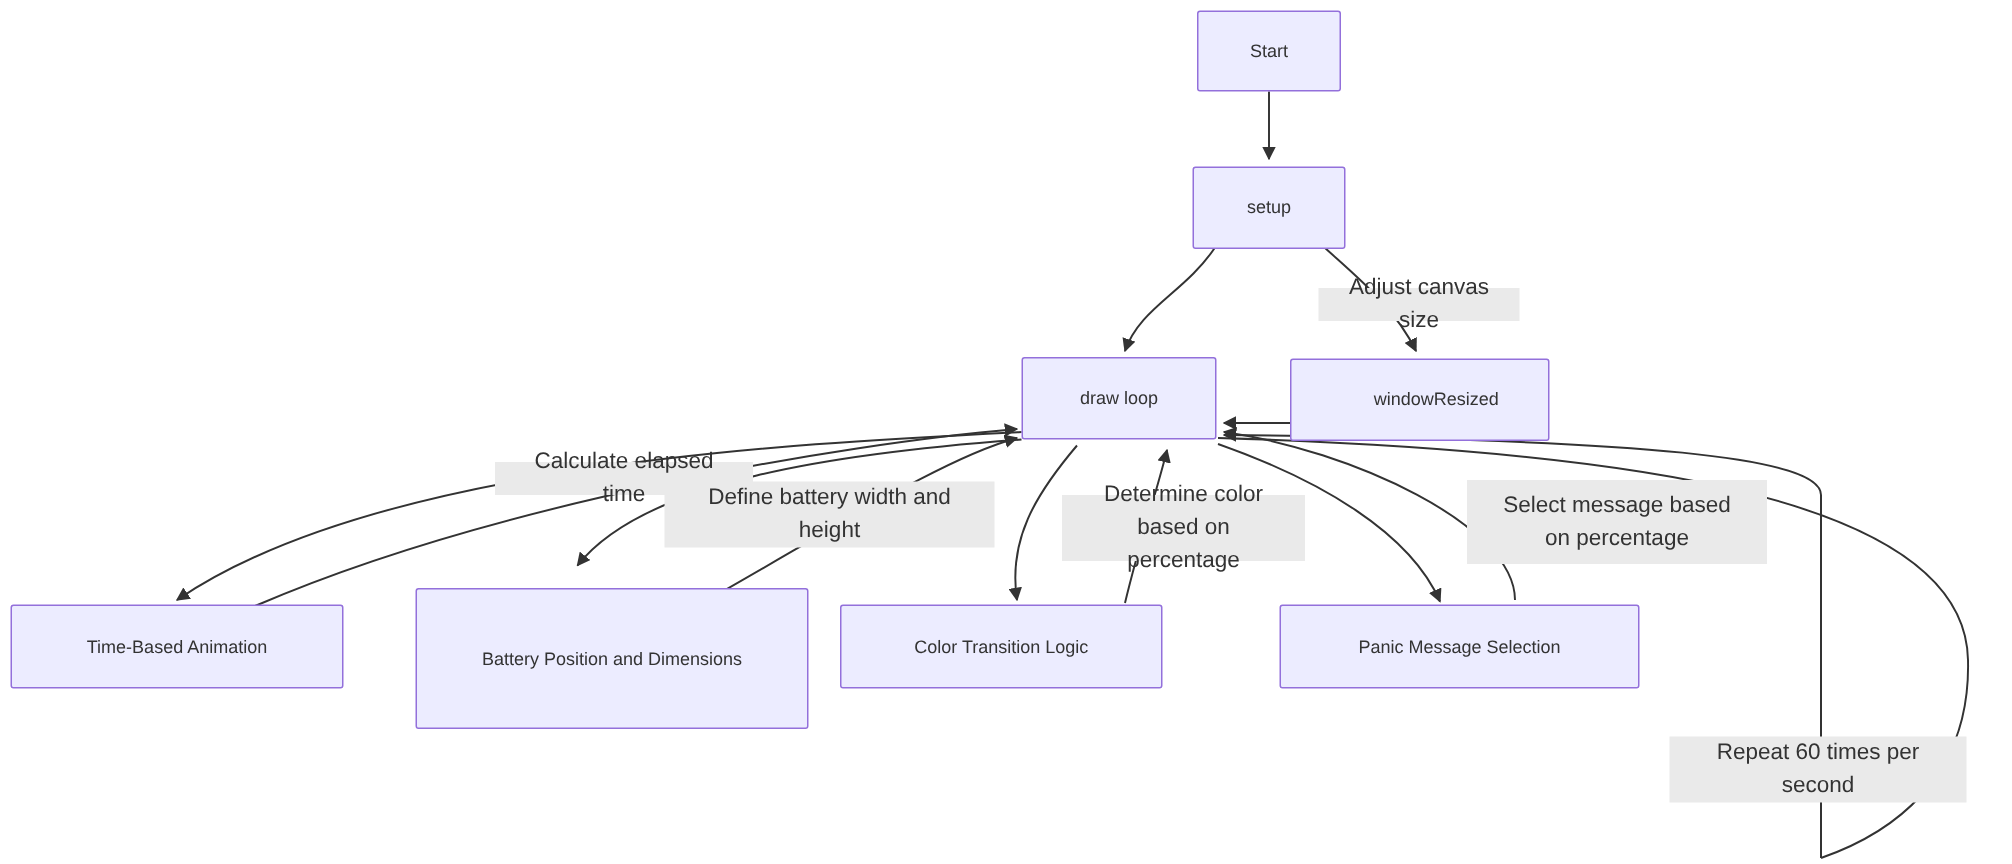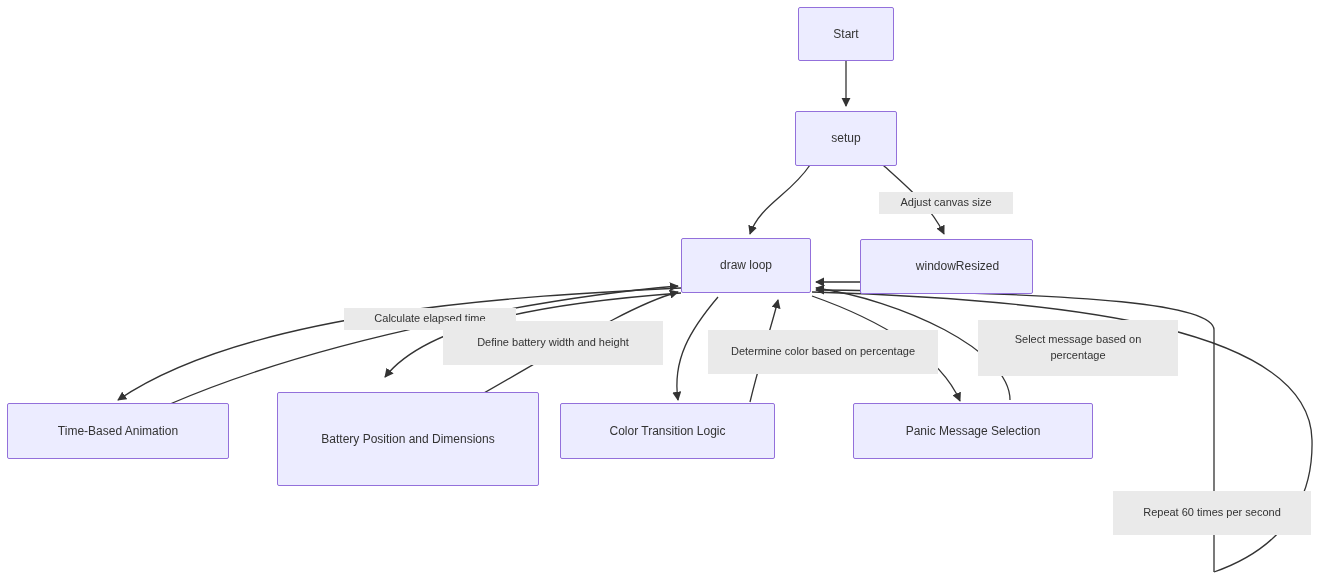--- a/index.html
+++ b/index.html
@@ -39,21 +39,21 @@
   }
   .node-label {
     display: block;
     width: 100%;
   }
   .edge-label {
     position: absolute;
     box-sizing: border-box;
     background: #EAEAEA;
     color: #333333;
-    font-size: 11px;
+    font-size: 15px;
     line-height: 1.45;
     text-align: center;
     display: flex;
     align-items: center;
     justify-content: center;
     padding: 1px 18px;
     white-space: pre-line;
   }
 </style>
 </head>
@@ -126,23 +126,23 @@
   <div class="node-box" style="left:560px; top:403px; width:215px; height:56px;">
     <span class="node-label">Color Transition Logic</span>
   </div>
 
   <div class="node-box" style="left:853px; top:403px; width:240px; height:56px;">
     <span class="node-label">Panic Message Selection</span>
   </div>
 
   <div class="edge-label" style="left:879px; top:192px; width:134px; height:22px;">Adjust canvas size</div>
 
-  <div class="edge-label" style="left:344px; top:308px; width:172px; height:22px;">Calculate elapsed time</div>
+  <div class="edge-label" style="left:330px; top:308px; width:172px; height:22px;">Calculate elapsed time</div>
 
   <div class="edge-label" style="left:443px; top:321px; width:220px; height:44px;">Define battery width and height</div>
 
-  <div class="edge-label" style="left:708px; top:330px; width:230px; height:44px;">Determine color based on percentage</div>
+  <div class="edge-label" style="left:708px; top:330px; width:162px; height:44px;">Determine color based on percentage</div>
 
   <div class="edge-label" style="left:960px; top:320px; width:200px; height:56px;margin-left:18px;">Select message based on percentage</div>
 
   <div class="edge-label" style="left:1113px; top:491px; width:198px; height:44px;">Repeat 60 times per second</div>
 
 </div>
 
 </body></html>

